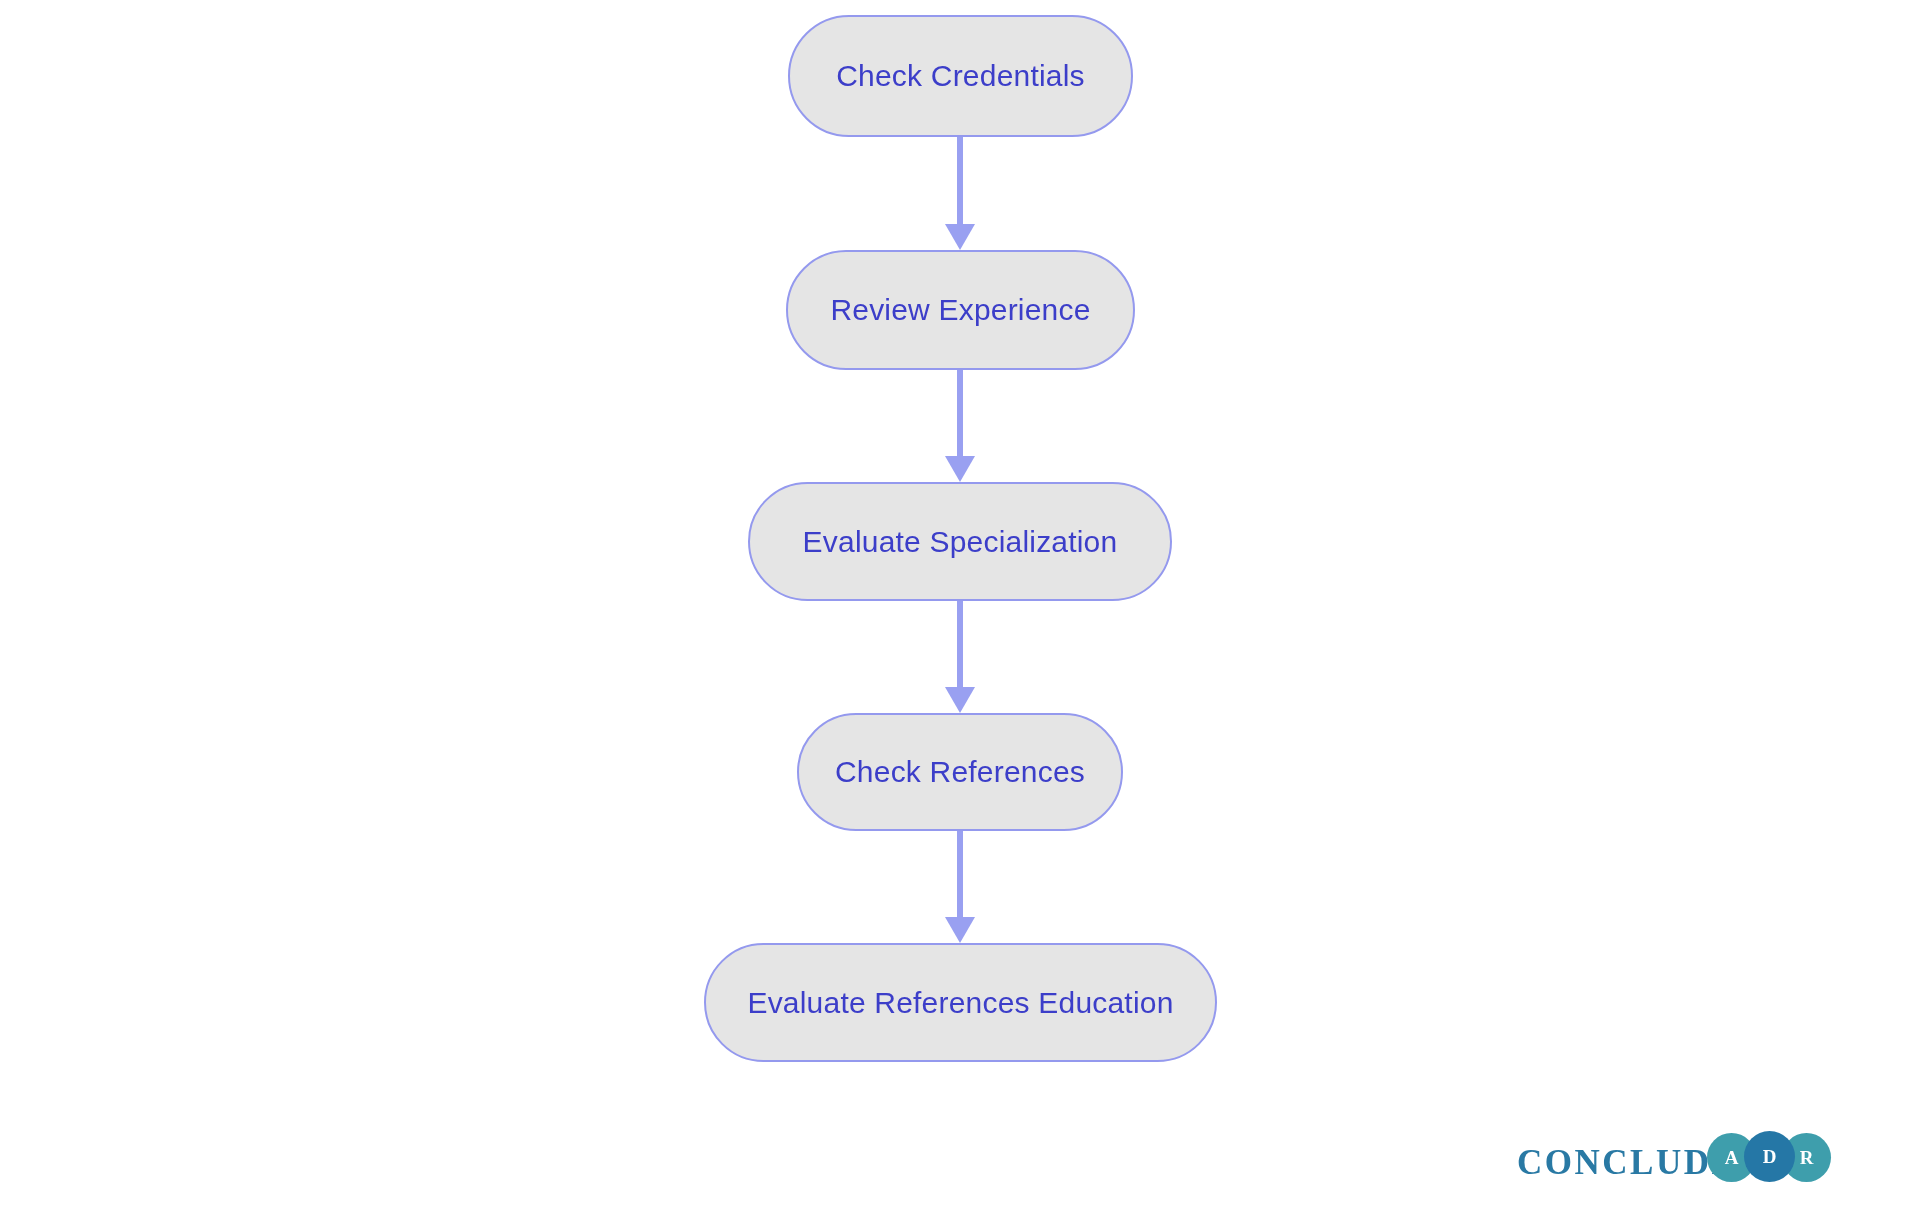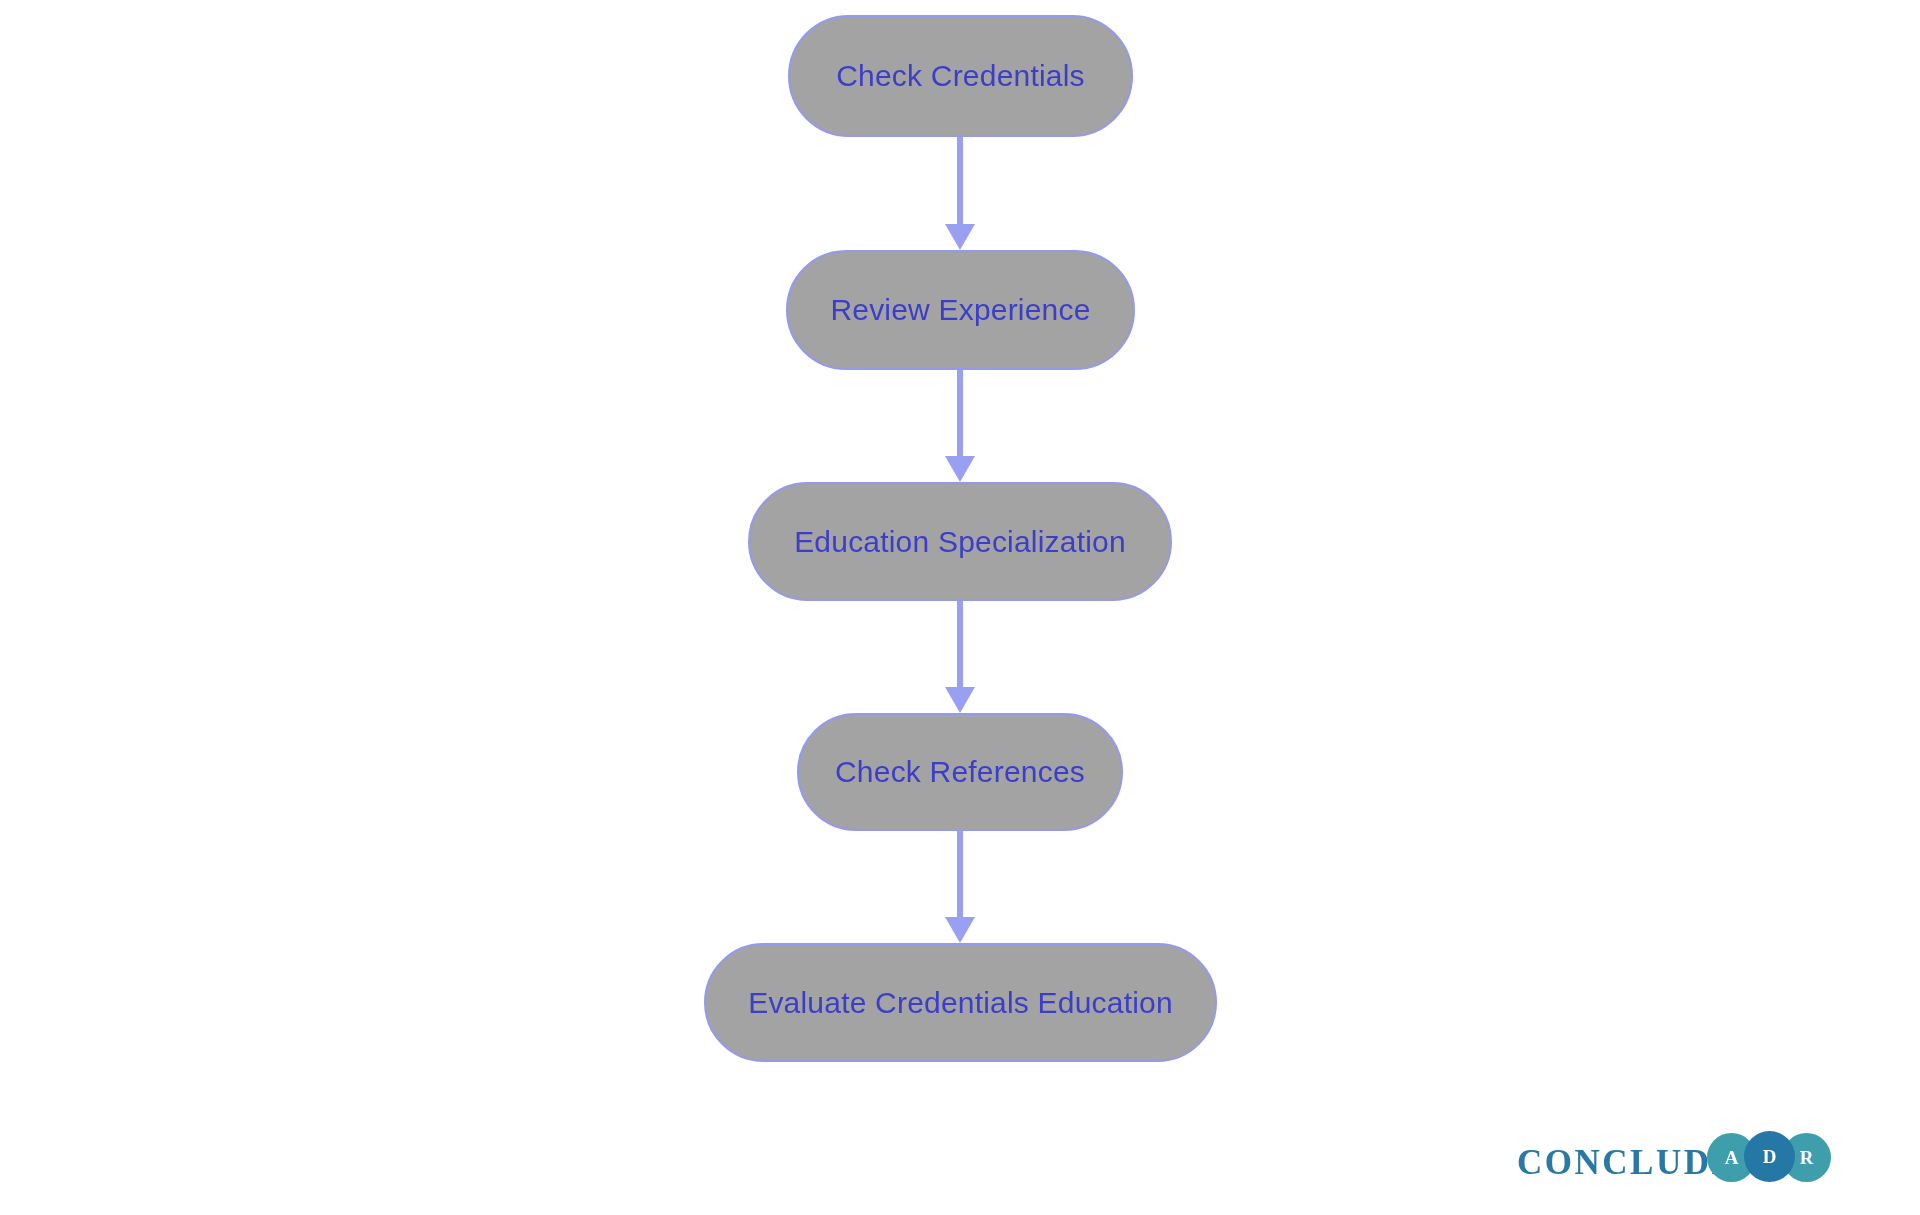--- a/index.html
+++ b/index.html
@@ -11,21 +11,21 @@
     width: 1920px;
     height: 1215px;
     background: #ffffff;
     overflow: hidden;
   }
 
   
   .flow-node {
     position: absolute;
     border: 2px solid #9499ee;
-    background: #a3a3a3;
+    background: #e5e5e5;
     border-radius: 70px;
     display: flex;
     align-items: center;
     justify-content: center;
     color: #3c3ec9;
     font-size: 30px;
     letter-spacing: 0.2px;
     white-space: nowrap;
   }
   .node-1 { left: 788px; top: 15px;  width: 345px; height: 122px; }
@@ -113,39 +113,39 @@
   <div class="flow-node node-2">
     <span>Review Experience</span>
   </div>
 
   <div class="arrow arrow-2">
     <div class="arrow-line"></div>
     <div class="arrow-head"></div>
   </div>
 
   <div class="flow-node node-3">
-    <span>Education Specialization</span>
+    <span>Evaluate Specialization</span>
   </div>
 
   <div class="arrow arrow-3">
     <div class="arrow-line"></div>
     <div class="arrow-head"></div>
   </div>
 
   <div class="flow-node node-4">
     <span>Check References</span>
   </div>
 
   <div class="arrow arrow-4">
     <div class="arrow-line"></div>
     <div class="arrow-head"></div>
   </div>
 
   <div class="flow-node node-5">
-    <span>Evaluate Credentials Education</span>
+    <span>Evaluate References Education</span>
   </div>
 
   <div class="brand">
     <span class="brand-wordmark">CONCLUDE</span>
     <span class="brand-badge badge-a">A</span>
     <span class="brand-badge badge-d">D</span>
     <span class="brand-badge badge-r">R</span>
   </div>
 
 </div>

